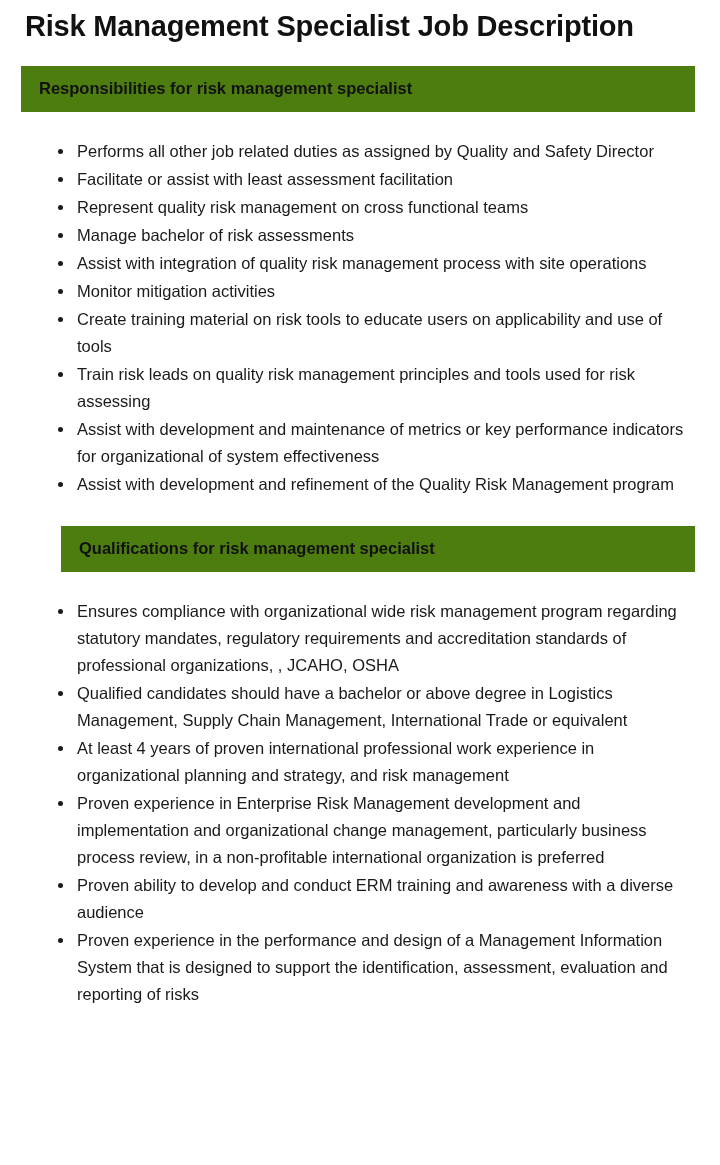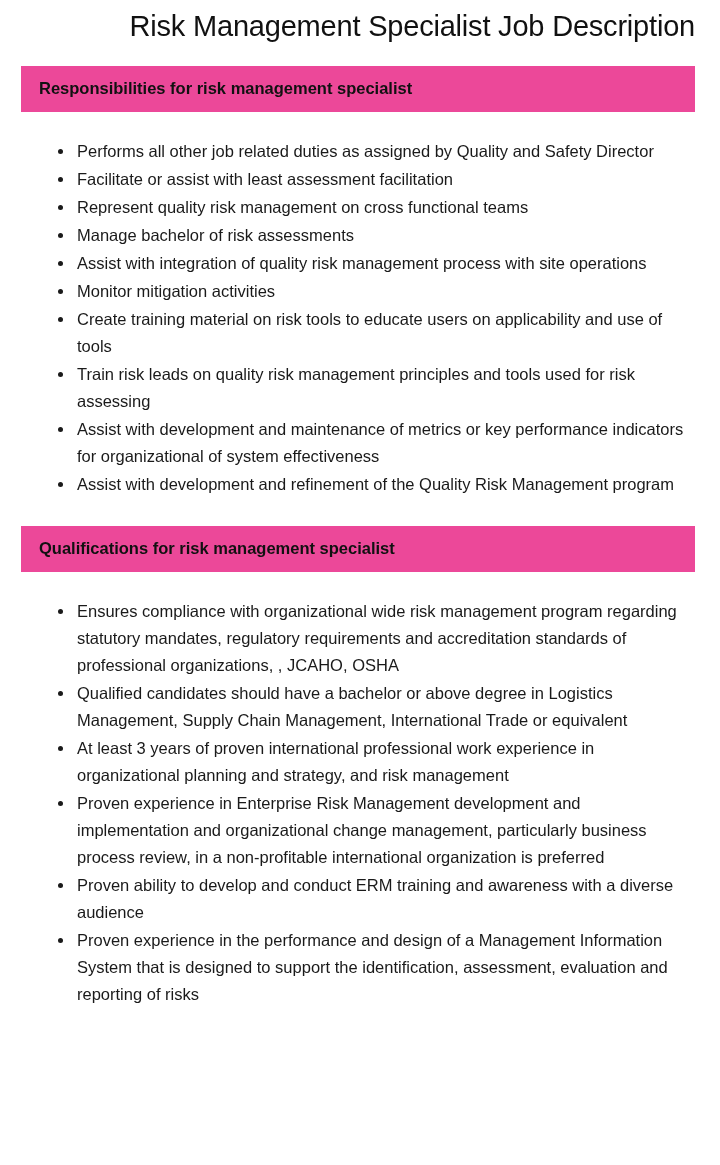--- a/index.html
+++ b/index.html
@@ -13,43 +13,43 @@
     color: #1a1a1a;
     -webkit-font-smoothing: antialiased;
   }
   .page {
     padding: 4px 25px 30px 21px;
     box-sizing: border-box;
   }
   .doc-title {
     font-size: 29px;
     line-height: 1.25;
-    font-weight: normal;
+    font-weight: bold;
     color: #111111;
     margin: 4px 0 22px 4px;
     letter-spacing: -0.2px;
-    text-align: right;
   }
   .intro {
     font-size: 16.5px;
     line-height: 1.64;
     margin: 0 0 24px 0;
     color: #1a1a1a;
   }
   .section-heading {
-    background: #ec4899;
+    background: #4d7c0f;
     font-weight: bold;
     font-size: 16.5px;
     line-height: 1.3;
     padding: 12px 18px;
     margin: 0 0 26px 0;
     color: #111111;
   }
   .section-heading.second {
     margin-top: 28px;
+    margin-left: 40px;
   }
   ul.bullet-list {
     margin: 0;
     padding: 0 0 0 43px;
     list-style: disc;
   }
   ul.bullet-list li {
     font-size: 16.5px;
     line-height: 1.64;
     margin: 0 0 1px 11px;
@@ -78,19 +78,19 @@
     <li>Train risk leads on quality risk management principles and tools used for risk assessing</li>
     <li>Assist with development and maintenance of metrics or key performance indicators for organizational of system effectiveness</li>
     <li>Assist with development and refinement of the Quality Risk Management program</li>
   </ul>
 
   <div class="section-heading second">Qualifications for risk management specialist</div>
 
   <ul class="bullet-list">
     <li>Ensures compliance with organizational wide risk management program regarding statutory mandates, regulatory requirements and accreditation standards of professional organizations, , JCAHO, OSHA</li>
     <li>Qualified candidates should have a bachelor or above degree in Logistics Management, Supply Chain Management, International Trade or equivalent</li>
-    <li>At least 3 years of proven international professional work experience in organizational planning and strategy, and risk management</li>
+    <li>At least 4 years of proven international professional work experience in organizational planning and strategy, and risk management</li>
     <li>Proven experience in Enterprise Risk Management development and implementation and organizational change management, particularly business process review, in a non-profitable international organization is preferred</li>
     <li>Proven ability to develop and conduct ERM training and awareness with a diverse audience</li>
     <li>Proven experience in the performance and design of a Management Information System that is designed to support the identification, assessment, evaluation and reporting of risks</li>
   </ul>
 
 </div>
 
 </body></html>

